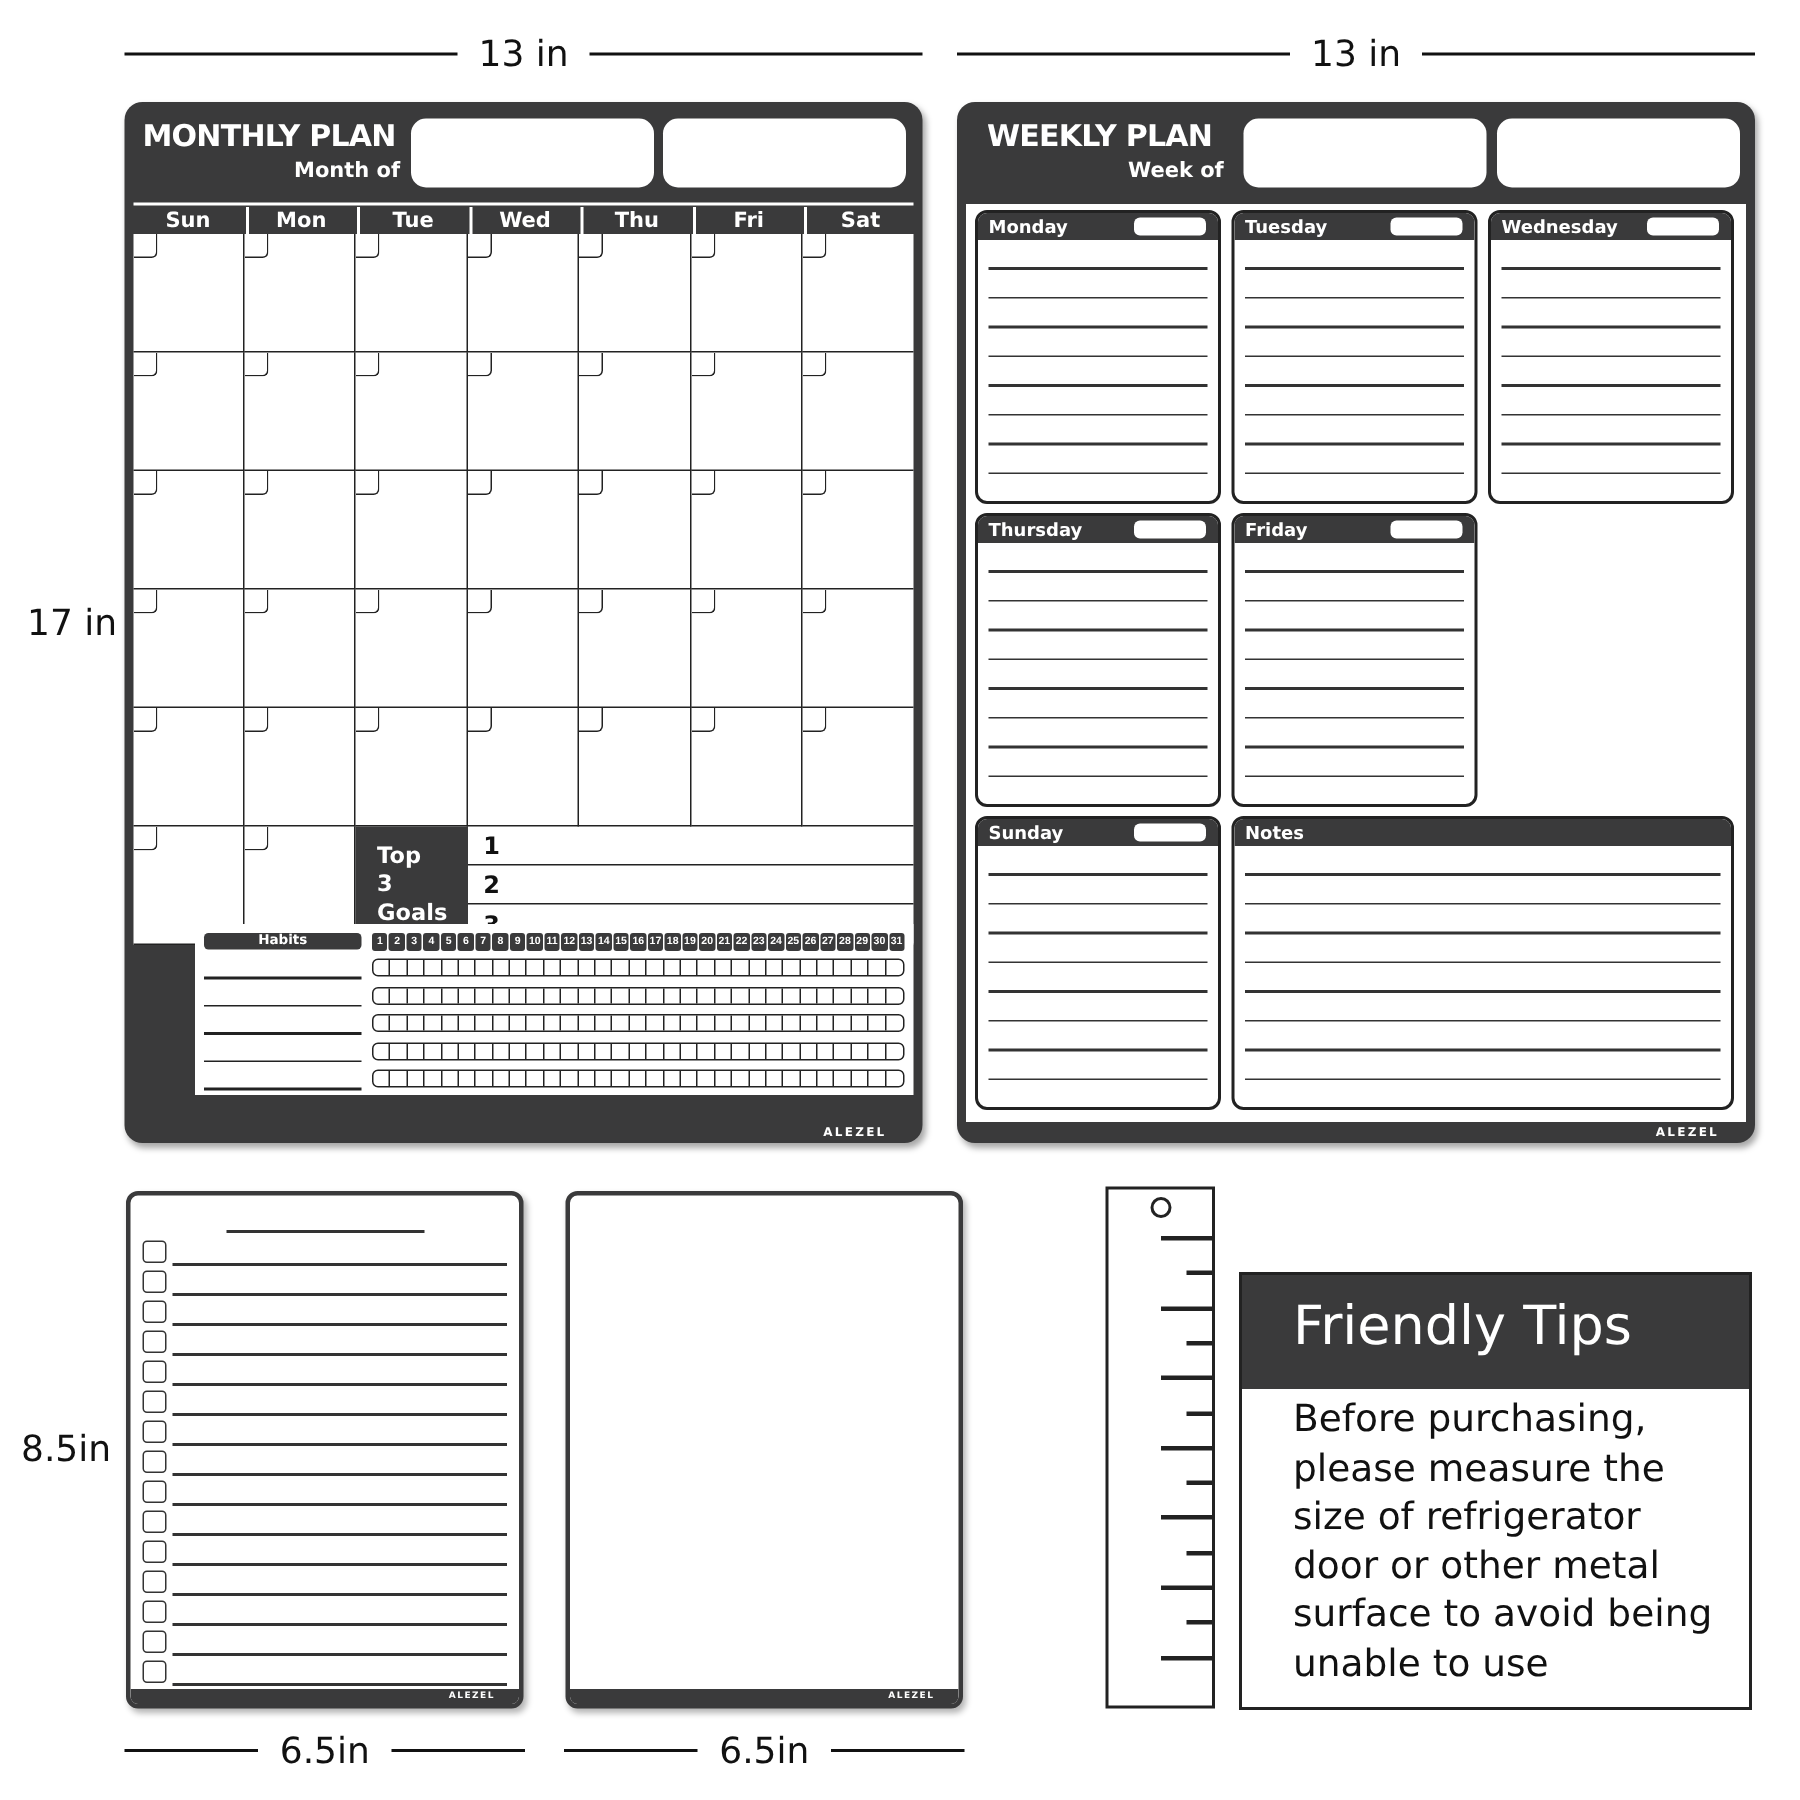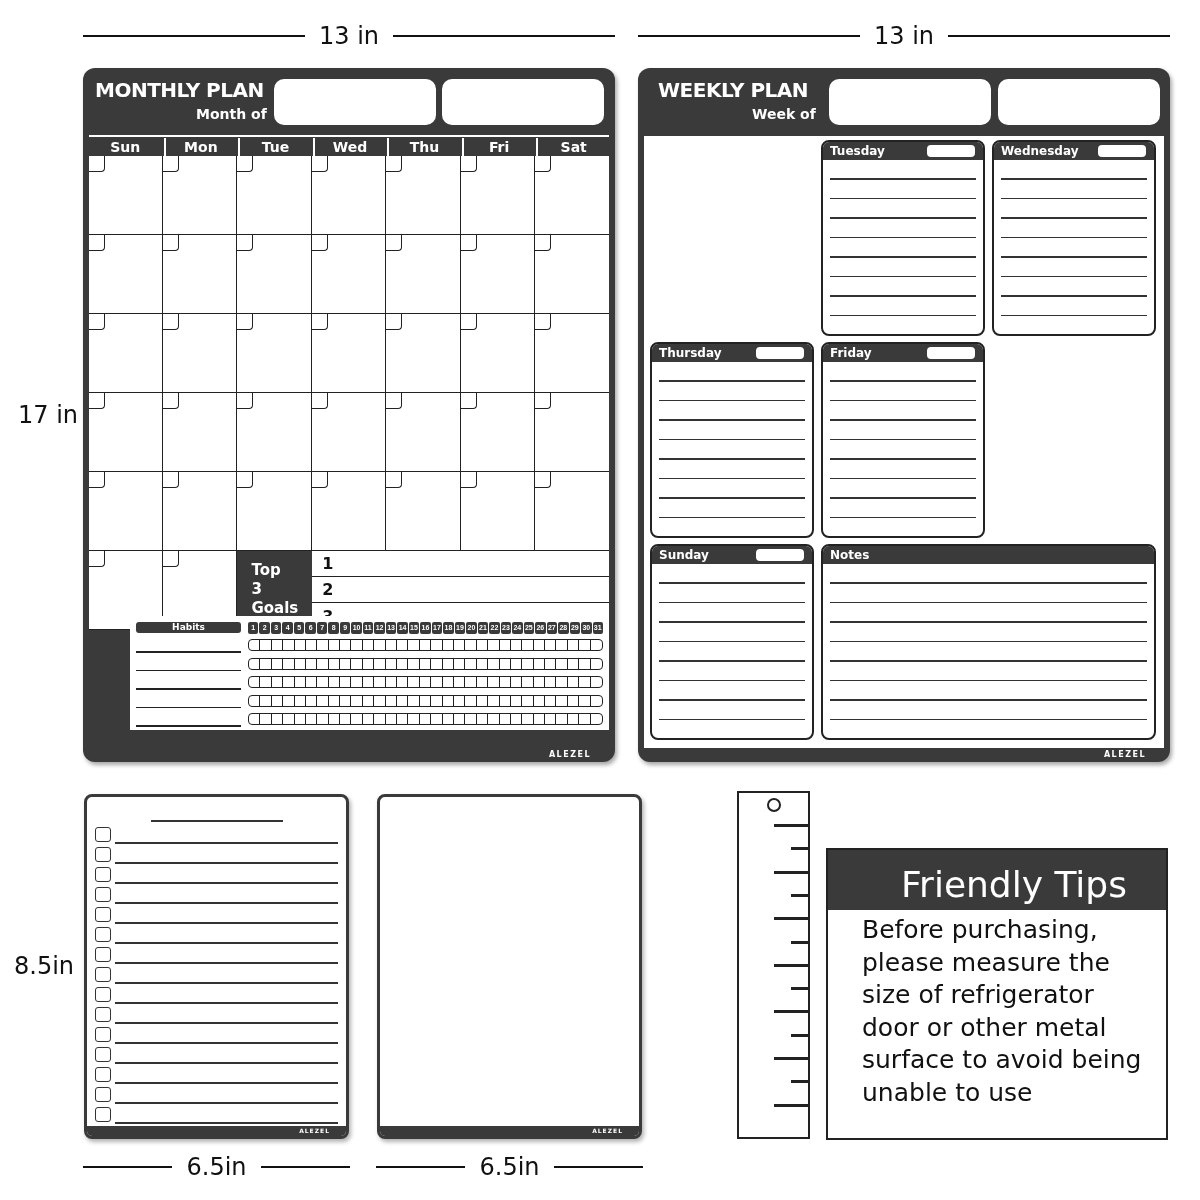--- a/index.html
+++ b/index.html
@@ -56,21 +56,21 @@
   .sm .foot span { position: absolute; right: 16px; top: 1px; color: #fff; font-size: 6px; letter-spacing: 1px; font-weight: bold; font-family: "DejaVu Sans", sans-serif; }
   .chk { position: absolute; left: 8px; width: 16px; height: 15px; border: 1.5px solid #333; border-radius: 3px; }
   .chk-line { position: absolute; left: 28px; right: 8px; height: 1.5px; background: #333; }
 
   
   .ruler { position: absolute; left: 737px; top: 791px; width: 73px; height: 348px; border: 2.5px solid #222; background: #fff; }
   .ruler .hole { position: absolute; left: 28px; top: 5px; width: 14px; height: 14px; border: 2px solid #222; border-radius: 50%; }
   .tick { position: absolute; right: 0; height: 3px; background: #222; }
 
   .tips { position: absolute; left: 826px; top: 848px; width: 342px; height: 292px; border: 2.5px solid #222; background: #fff; }
-  .tips .th { height: 60px; background: #3a3a3b; color: #fff; font-size: 36px; font-family: "DejaVu Sans", sans-serif; padding-left: 34px; line-height: 70px; text-align: center; }
+  .tips .th { height: 76px; background: #3a3a3b; color: #fff; font-size: 36px; font-family: "DejaVu Sans", sans-serif; padding-left: 34px; line-height: 70px; }
   .tips .tb { padding: 4px 4px 0 34px; font-size: 25px; line-height: 32.5px; font-family: "DejaVu Sans", sans-serif; color: #111; }
 </style>
 </head>
 <body>
 
 <div class="dim-h" style="left:83px; top:22px; width:532px;">
   <div class="ln"></div>
     <span class="lbl">13 in</span>
     <div class="ln"></div>
 </div>
@@ -446,20 +446,33 @@
     </div>
   <div class="brand">ALEZEL</div>
 </div>
 
 <div class="board" style="left:638px; top:68px; width:532px; height:694px;">
   <div class="w-title">WEEKLY PLAN</div>
   <div class="w-sub">Week of</div>
   <div class="hdr-box" style="left:191px; top:11px; width:162px; height:46px;"></div>
   <div class="hdr-box" style="left:360px; top:11px; width:162px; height:46px;"></div>
   <div class="w-body" id="wBody">
+      <div class="day" style="left: 6px; top: 4px; width: 164px; height: 196px;">
+        <div class="dh"><span>Monday</span><div class="pill"></div></div>
+        <div class="lines">
+          <div style="top: 18px;"></div>
+          <div style="top: 37.5px;"></div>
+          <div style="top: 57px;"></div>
+          <div style="top: 76.5px;"></div>
+          <div style="top: 96px;"></div>
+          <div style="top: 115.5px;"></div>
+          <div style="top: 135px;"></div>
+          <div style="top: 154.5px;"></div>
+        </div>
+      </div>
       <div class="day" style="left: 177px; top: 4px; width: 164px; height: 196px;">
         <div class="dh"><span>Tuesday</span><div class="pill"></div></div>
         <div class="lines">
           <div style="top: 18px;"></div>
           <div style="top: 37.5px;"></div>
           <div style="top: 57px;"></div>
           <div style="top: 76.5px;"></div>
           <div style="top: 96px;"></div>
           <div style="top: 115.5px;"></div>
           <div style="top: 135px;"></div>

